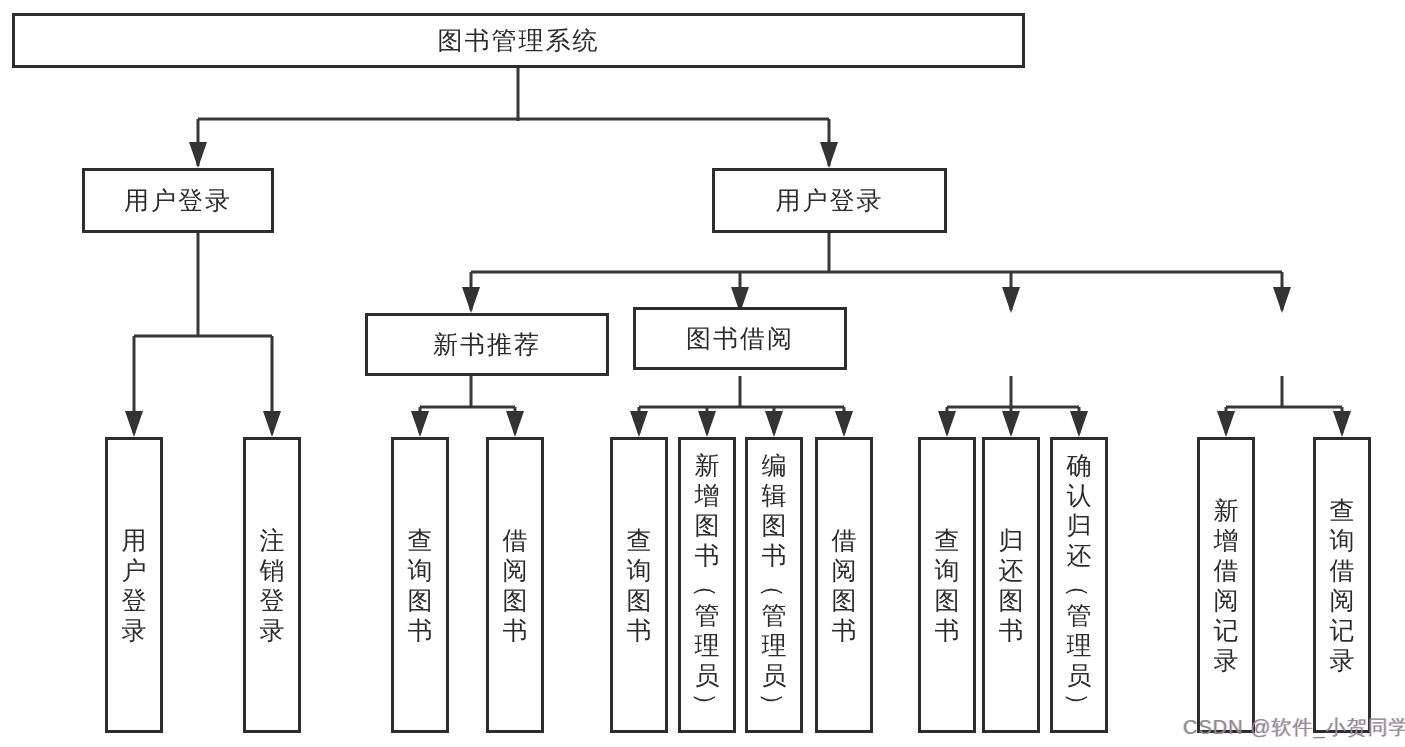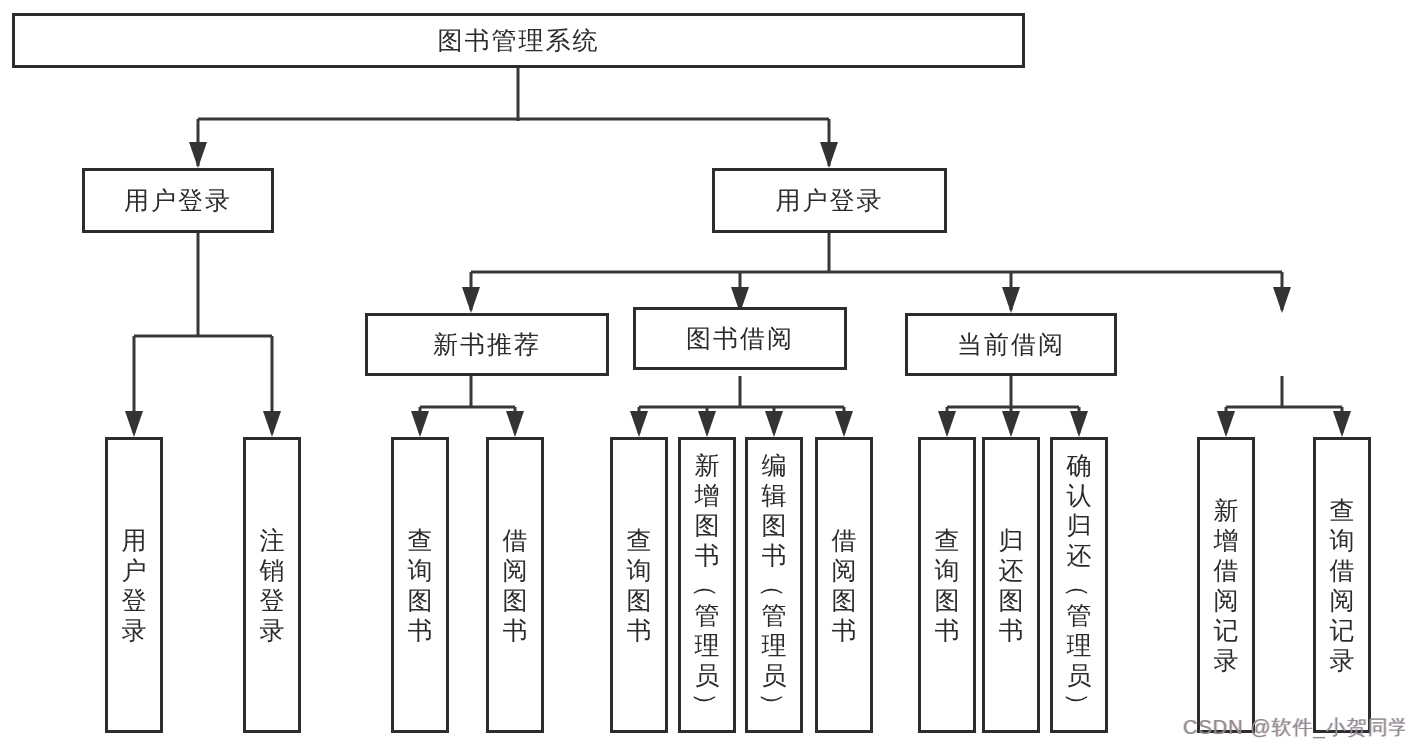--- a/index.html
+++ b/index.html
@@ -54,23 +54,20 @@
   </div>
   <div class="node hbox" style="left:712px;top:168px;width:235px;height:65px">
     <span>用户登录</span>
   </div>
 
   <div class="node hbox" style="left:365px;top:313px;width:244px;height:63px">
     <span>新书推荐</span>
   </div>
   <div class="node hbox" style="left:633px;top:307px;width:214px;height:63px">
     <span>图书借阅</span>
-  </div>
-  <div class="node hbox" style="left:905px;top:313px;width:212px;height:63px">
-    <span>当前借阅</span>
   </div>
 
   <div class="node vbox" style="left:105px">
       <div class="vchar">用</div>
       <div class="vchar">户</div>
       <div class="vchar">登</div>
       <div class="vchar">录</div>
     </div>
   <div class="node vbox" style="left:243px">
       <div class="vchar">注</div>

